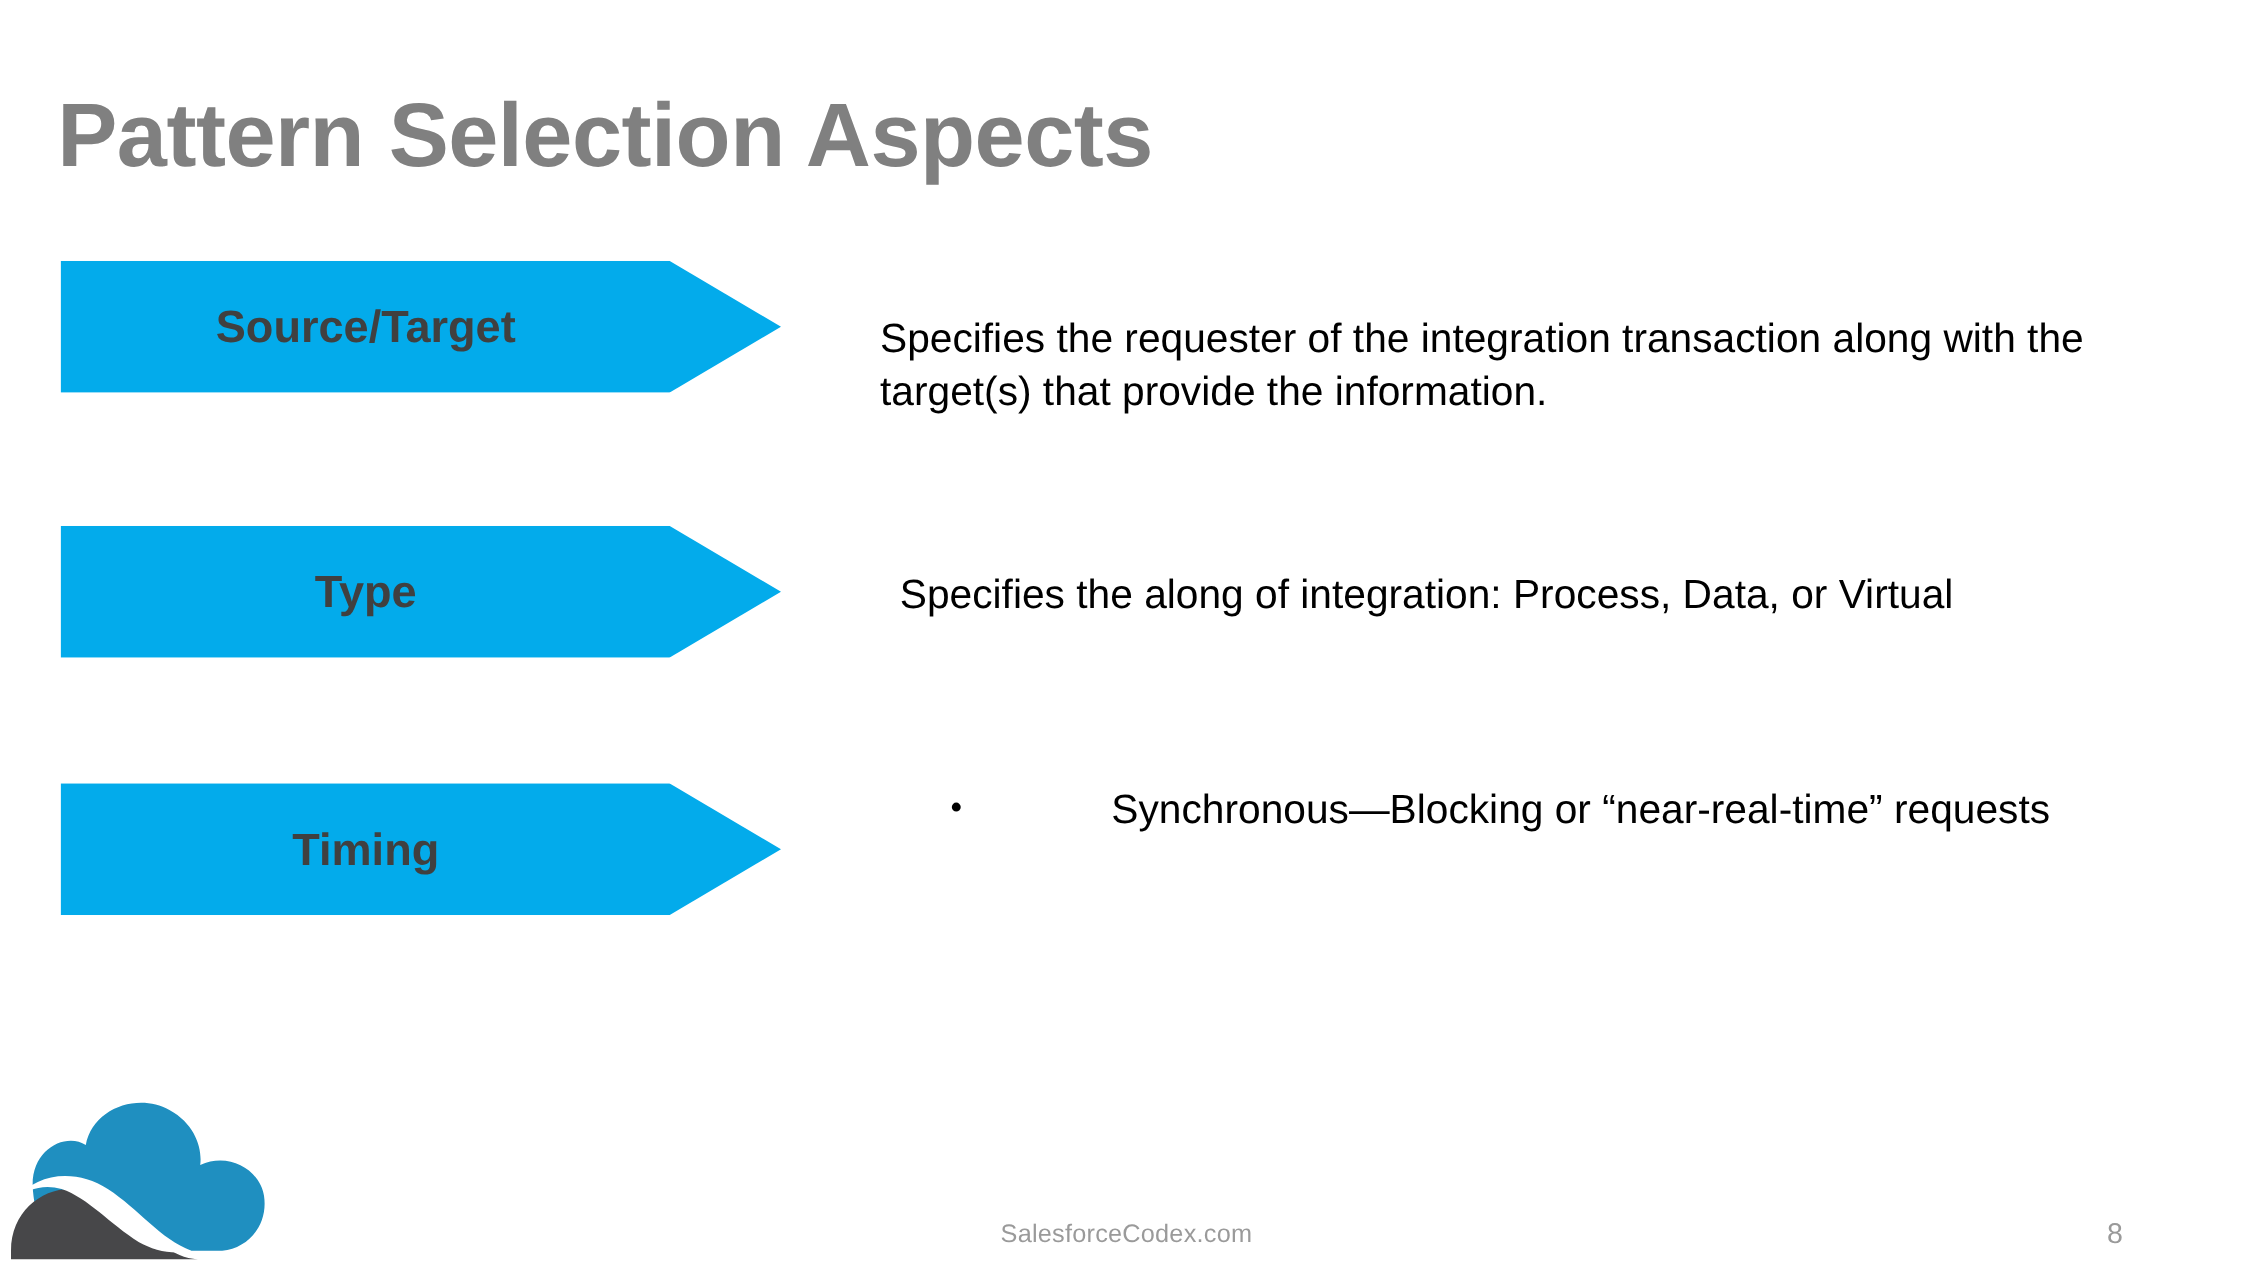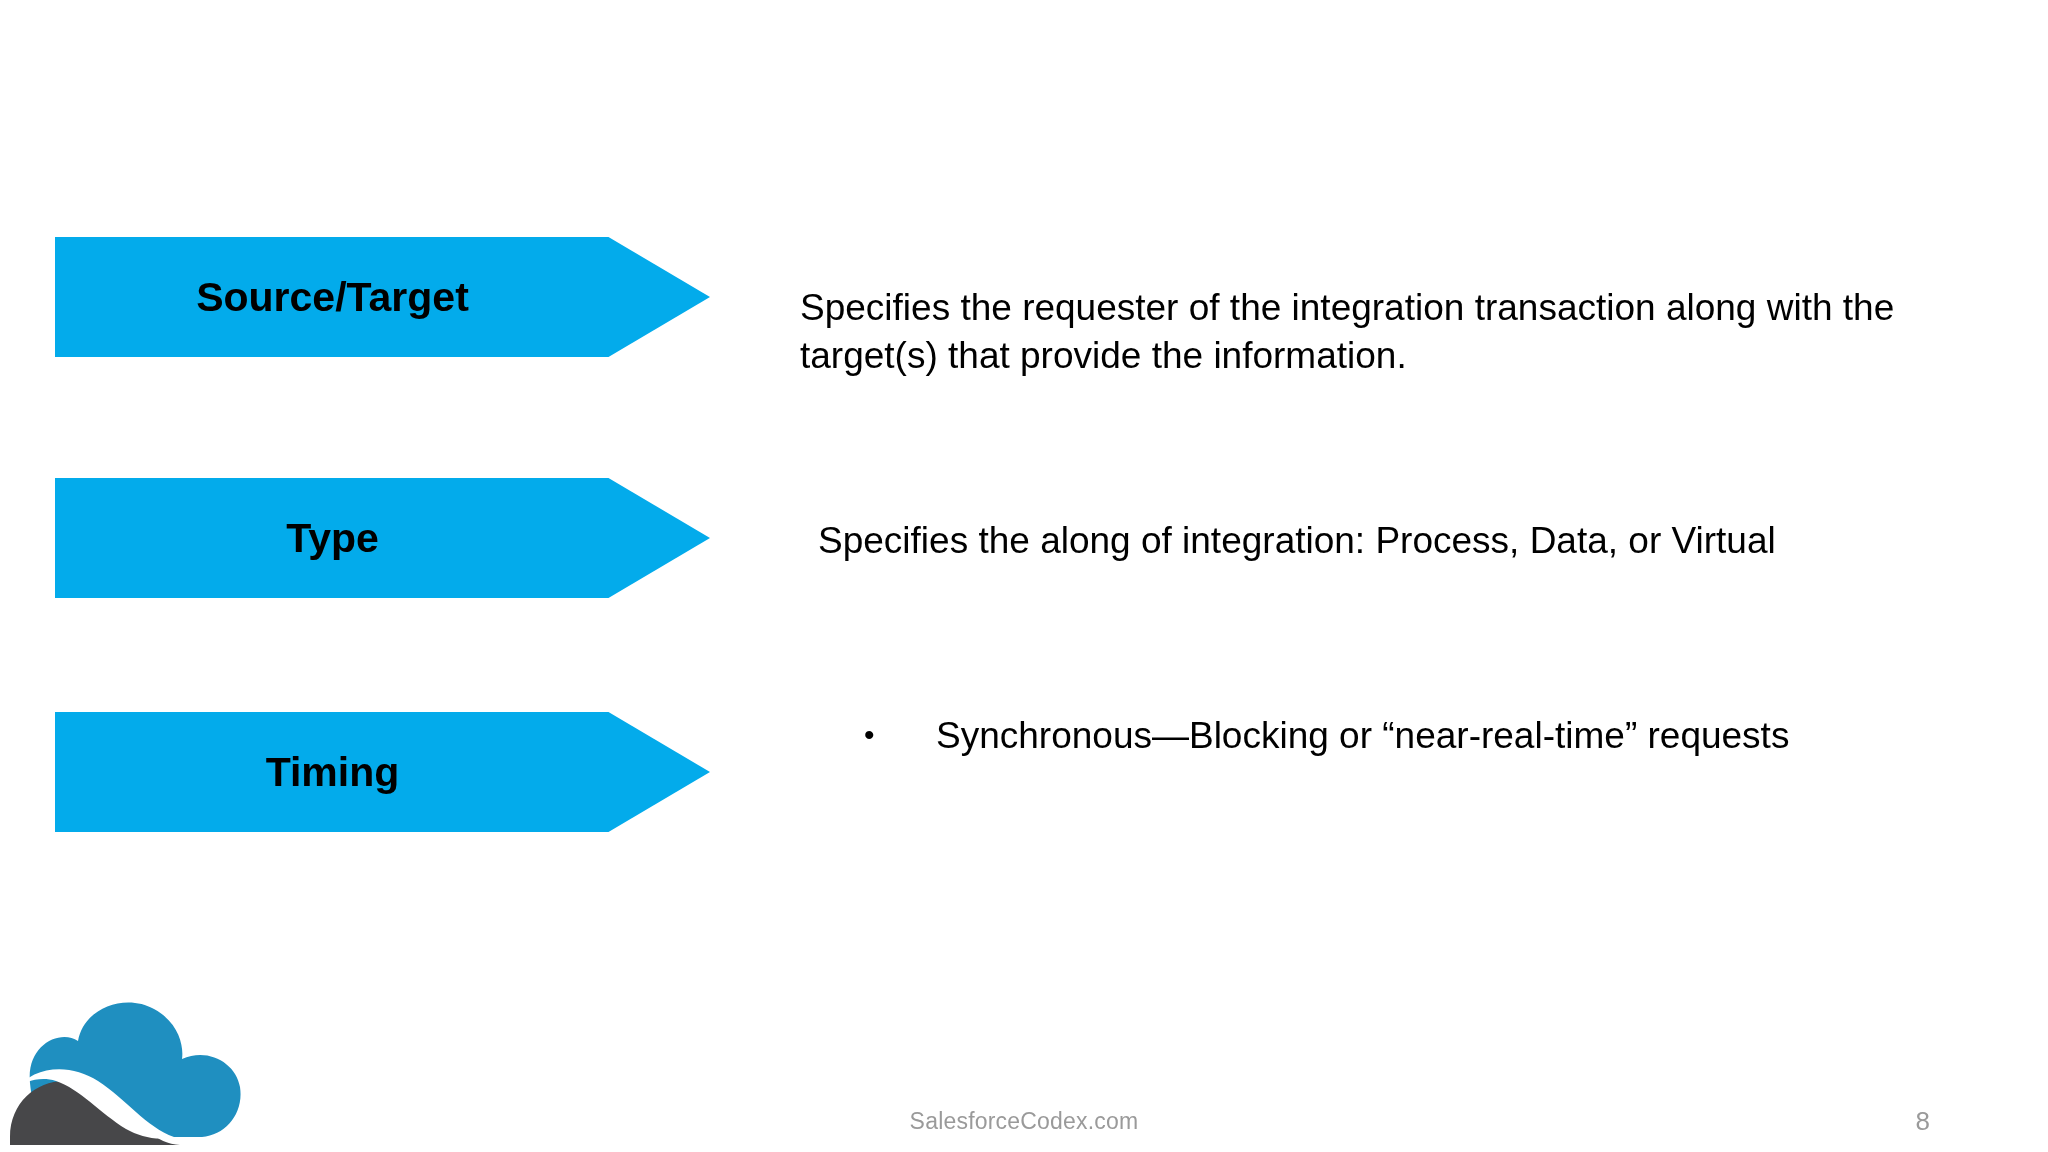--- a/index.html
+++ b/index.html
@@ -52,21 +52,21 @@
     background: #03ABEB;
     -webkit-clip-path: polygon(0 0, 84.5% 0, 100% 50%, 84.5% 100%, 0 100%);
     clip-path: polygon(0 0, 84.5% 0, 100% 50%, 84.5% 100%, 0 100%);
     display: flex;
     align-items: center;
     justify-content: center;
     box-sizing: border-box;
     padding-right: 100px;
   }
   .arrow-label {
-    color: #000000;
+    color: #404040;
     font-size: 41px;
     font-weight: bold;
     line-height: 1;
     text-align: center;
   }
 
   
   .desc {
     position: absolute;
     color: #000000;
@@ -94,20 +94,21 @@
     padding: 0;
     list-style: none;
   }
   #bullet-list li {
     position: relative;
     padding-left: 78px;
     font-size: 37px;
     line-height: 1.3;
     color: #000000;
     margin-bottom: 2px;
+    text-align: center;
   }
   #bullet-list li::before {
     content: "\2022";
     position: absolute;
     left: 6px;
     top: 0;
     font-size: 30px;
     line-height: 1.55;
     color: #000000;
   }
@@ -138,20 +139,21 @@
     top: 1106px;
     font-size: 26px;
     color: #9a9a9a;
   }
 </style>
 </head>
 <body>
 
 <div id="slide">
 
+  <h1 id="slide-title">Pattern Selection Aspects</h1>
 
   <div class="aspect-row" id="row-0">
     <div class="arrow">
       <span class="arrow-label">Source/Target</span>
     </div>
     <p class="desc" id="desc-0">Specifies the requester of the integration transaction along with the target(s) that provide the information.</p>
   </div>
 
   <div class="aspect-row" id="row-1">
     <div class="arrow">

